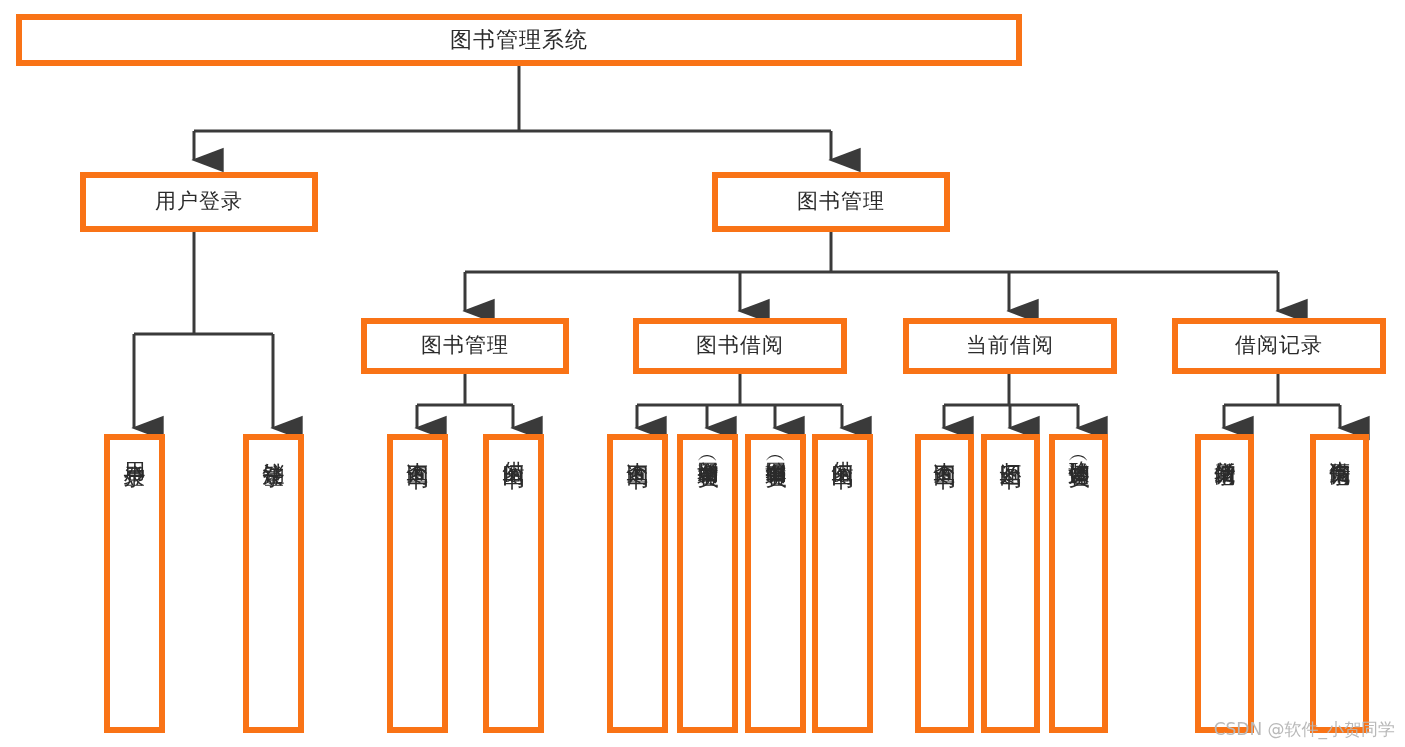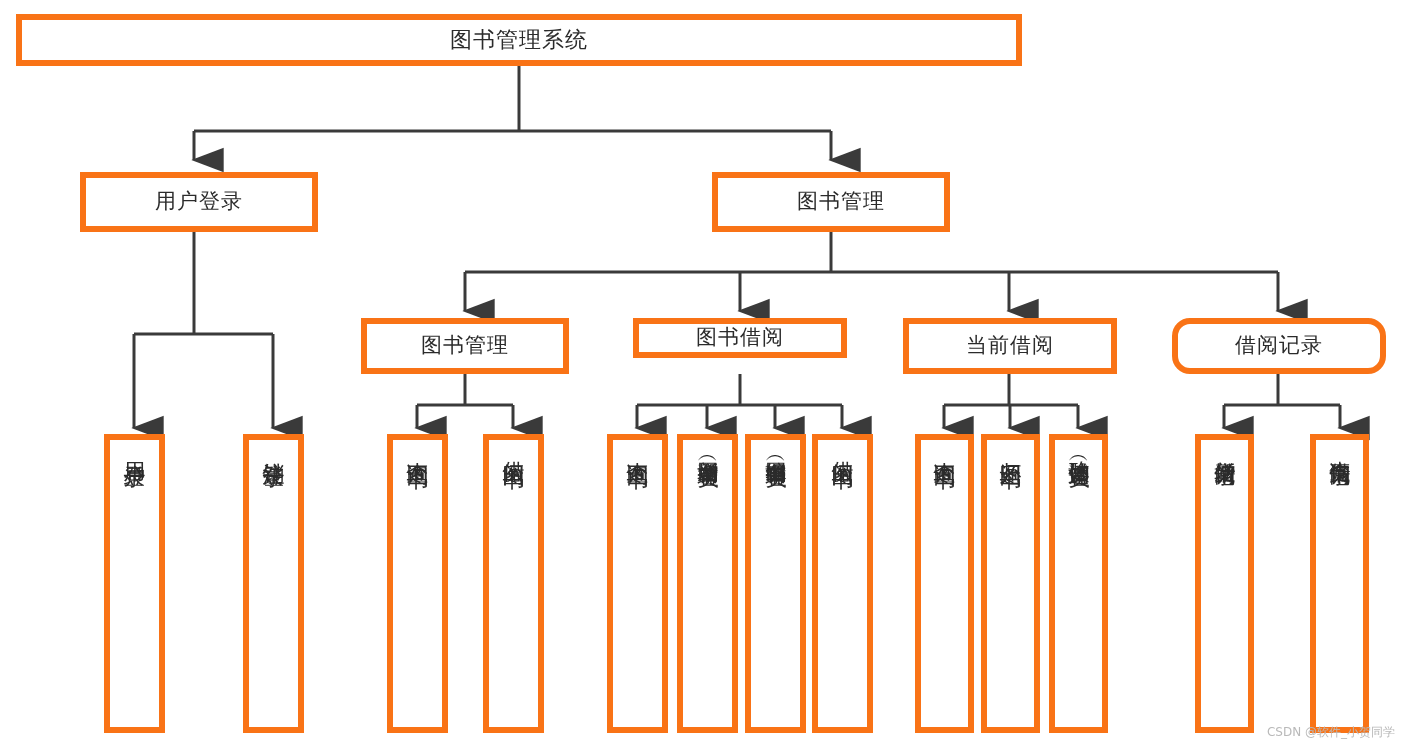--- a/index.html
+++ b/index.html
@@ -65,21 +65,21 @@
     display: block;
   }
   .node.vert.tall-text .label {
     font-size: 21px;
     letter-spacing: 1px;
   }
   .watermark {
     position: absolute;
     right: 10px;
     bottom: 6px;
-    font-size: 12px;
+    font-size: 17px;
     color: #b9b9b9;
     z-index: 5;
     white-space: nowrap;
     pointer-events: none;
   }
 </style>
 </head>
 <body>
 
 <div id="canvas">
@@ -144,29 +144,29 @@
   </div>
 
   <div class="node horiz" style="left:712px; top:172px; width:238px; height:60px;padding-left:20px;">
     <span class="label">图书管理</span>
   </div>
 
   <div class="node horiz" style="left:361px; top:318px; width:208px; height:56px;">
     <span class="label">图书管理</span>
   </div>
 
-  <div class="node horiz" style="left:633px; top:318px; width:214px; height:40px;">
+  <div class="node horiz" style="left:633px; top:318px; width:214px; height:56px;">
     <span class="label">图书借阅</span>
   </div>
 
   <div class="node horiz" style="left:903px; top:318px; width:214px; height:56px;font-family:Liberation Serif, serif;">
     <span class="label">当前借阅</span>
   </div>
 
-  <div class="node horiz" style="left:1172px; top:318px; width:214px; height:56px;border-radius:18px;">
+  <div class="node horiz" style="left:1172px; top:318px; width:214px; height:56px;">
     <span class="label">借阅记录</span>
   </div>
 
   <div class="node vert" style="left:104px; top:434px; width:61px; height:299px;">
     <span class="label">用户登录</span>
   </div>
   <div class="node vert" style="left:243px; top:434px; width:61px; height:299px;">
     <span class="label">注销登录</span>
   </div>
 

